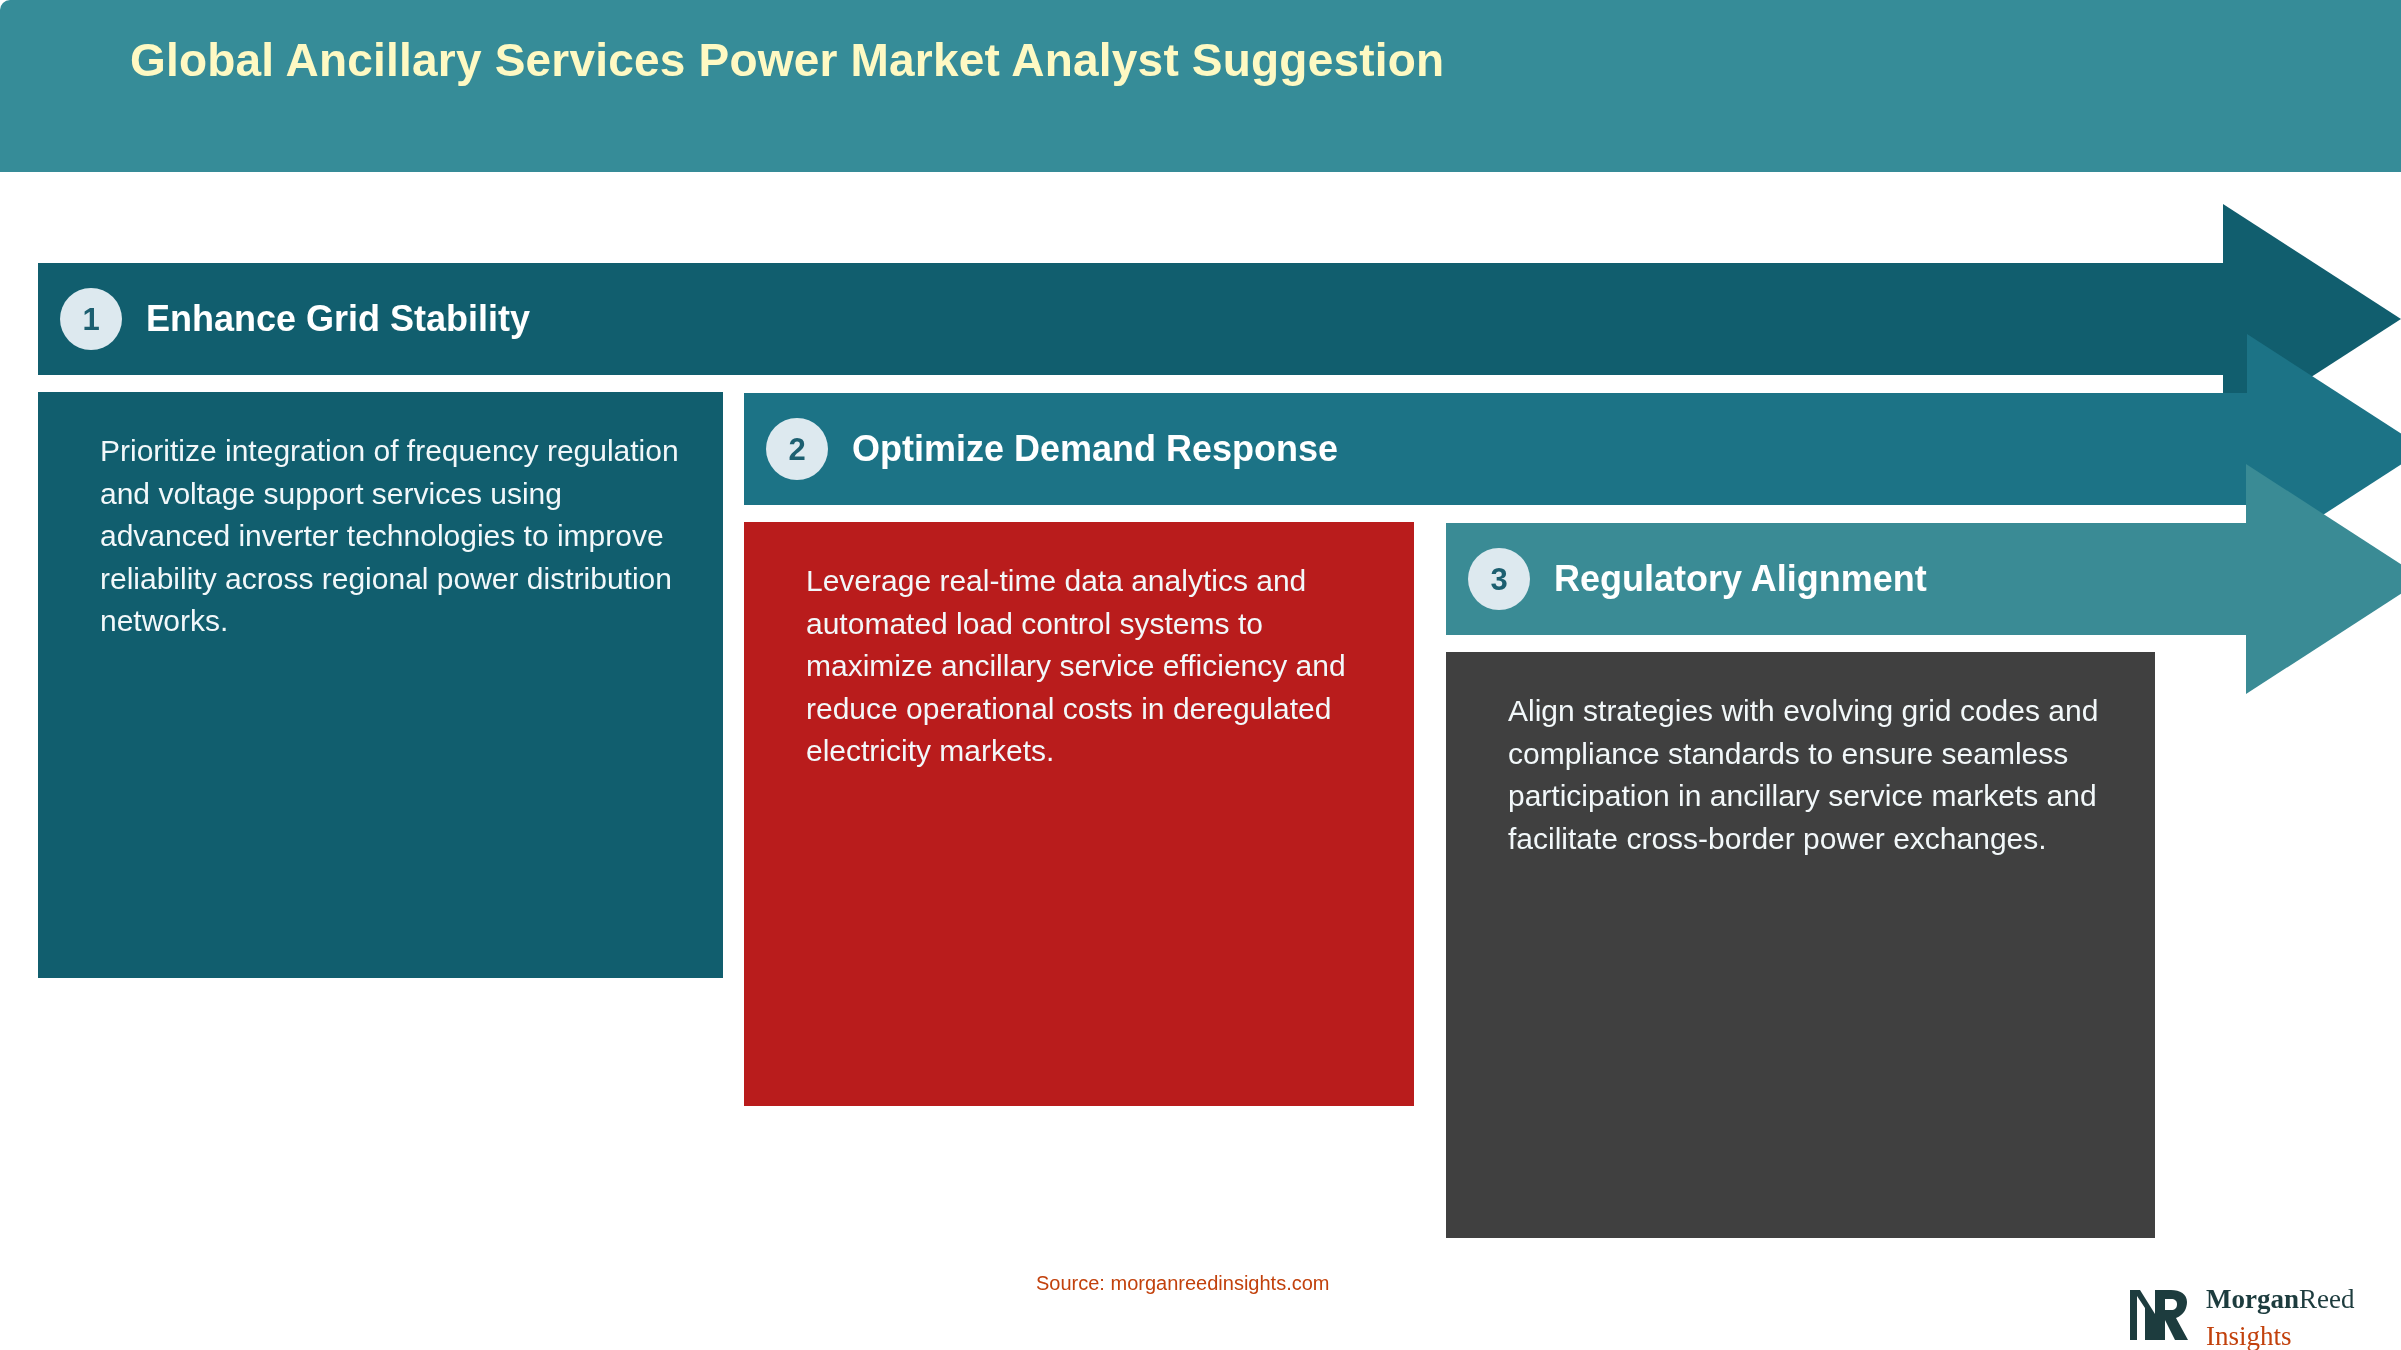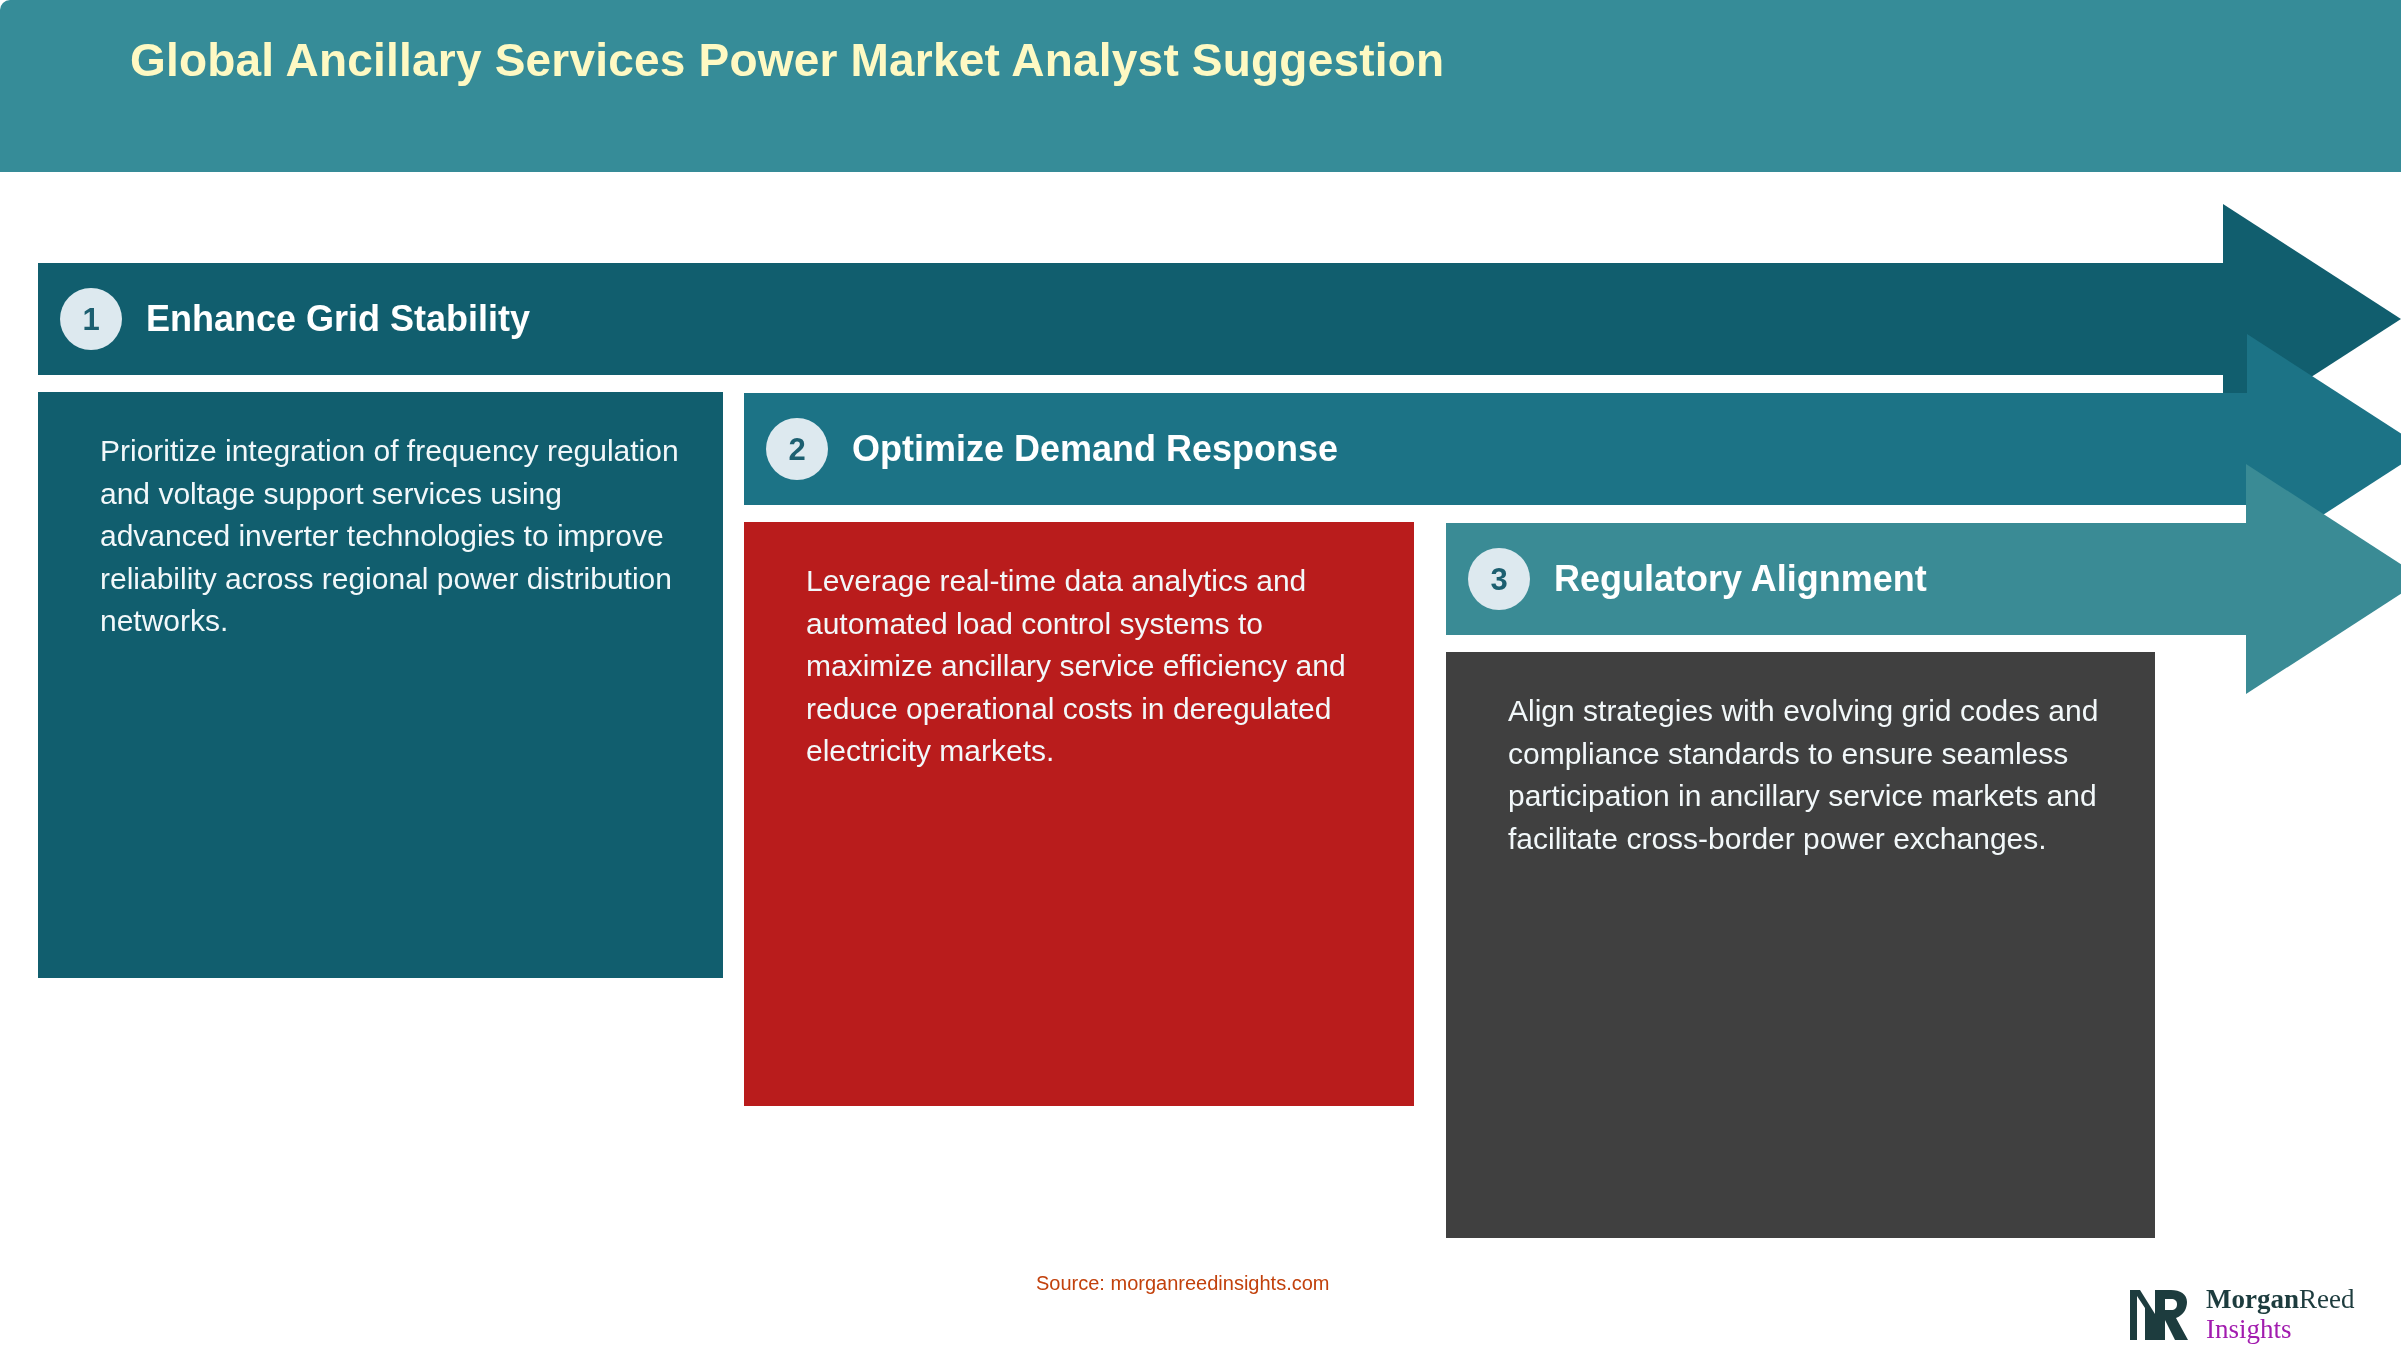--- a/index.html
+++ b/index.html
@@ -116,21 +116,21 @@
   .logo-mark { display: block; }
   .logo-words {
     display: flex;
     flex-direction: column;
     line-height: 1.0;
     font-family: "Liberation Serif", serif;
   }
   .logo-line1 { font-size: 27px; color: #1d3c3e; white-space: nowrap; }
   .logo-line1 b { font-weight: bold; }
   .logo-line1 span.reed { font-weight: normal; }
-  .logo-line2 { font-size: 27px; color: #a21caf; margin-top: 3px; }
+  .logo-line2 { font-size: 27px; color: #c2410c; margin-top: 10px; }
 </style>
 </head>
 <body>
 
 <div class="canvas">
 
   <div class="header-band">
     <div class="header-title">Global Ancillary Services Power Market Analyst Suggestion</div>
   </div>
 

